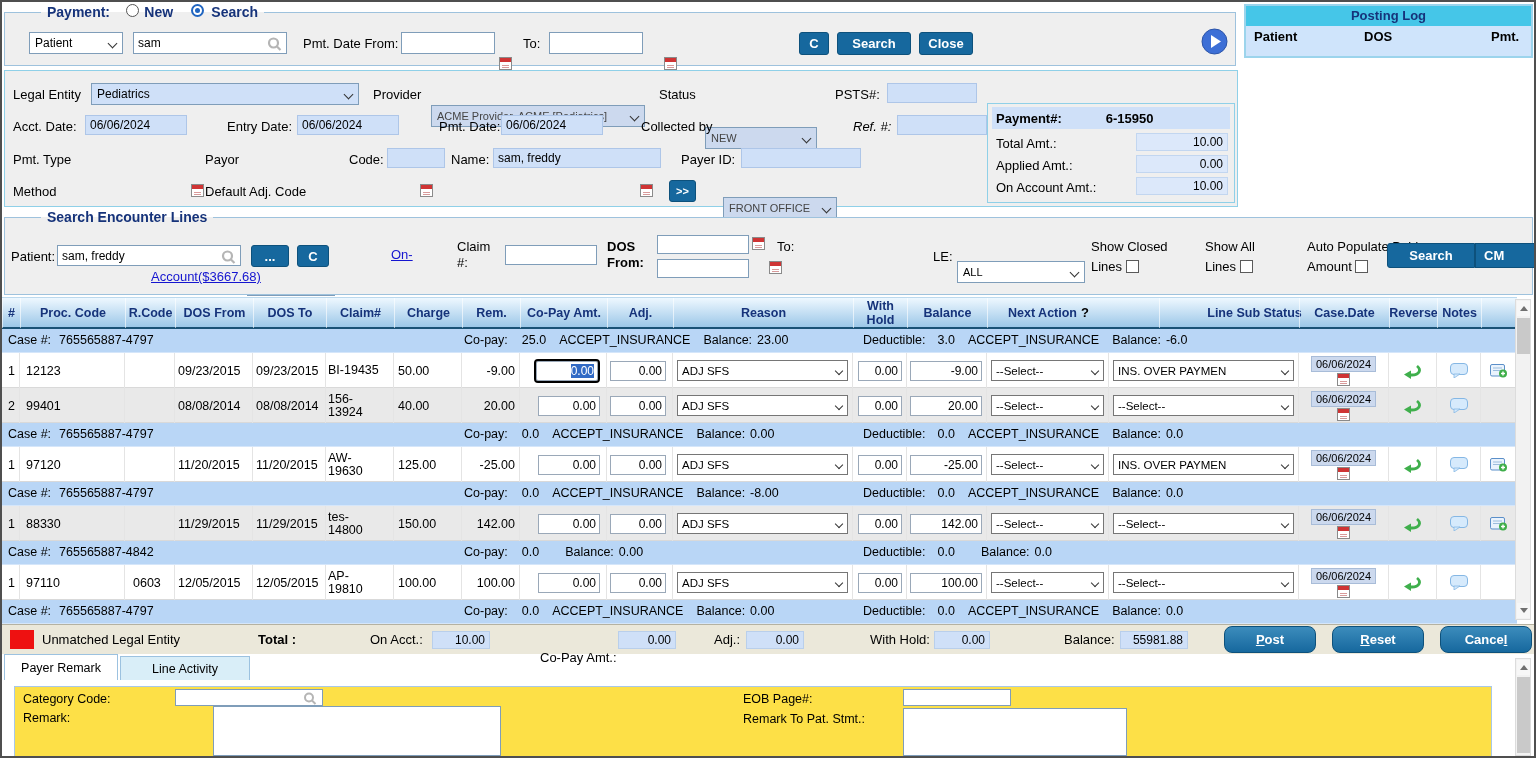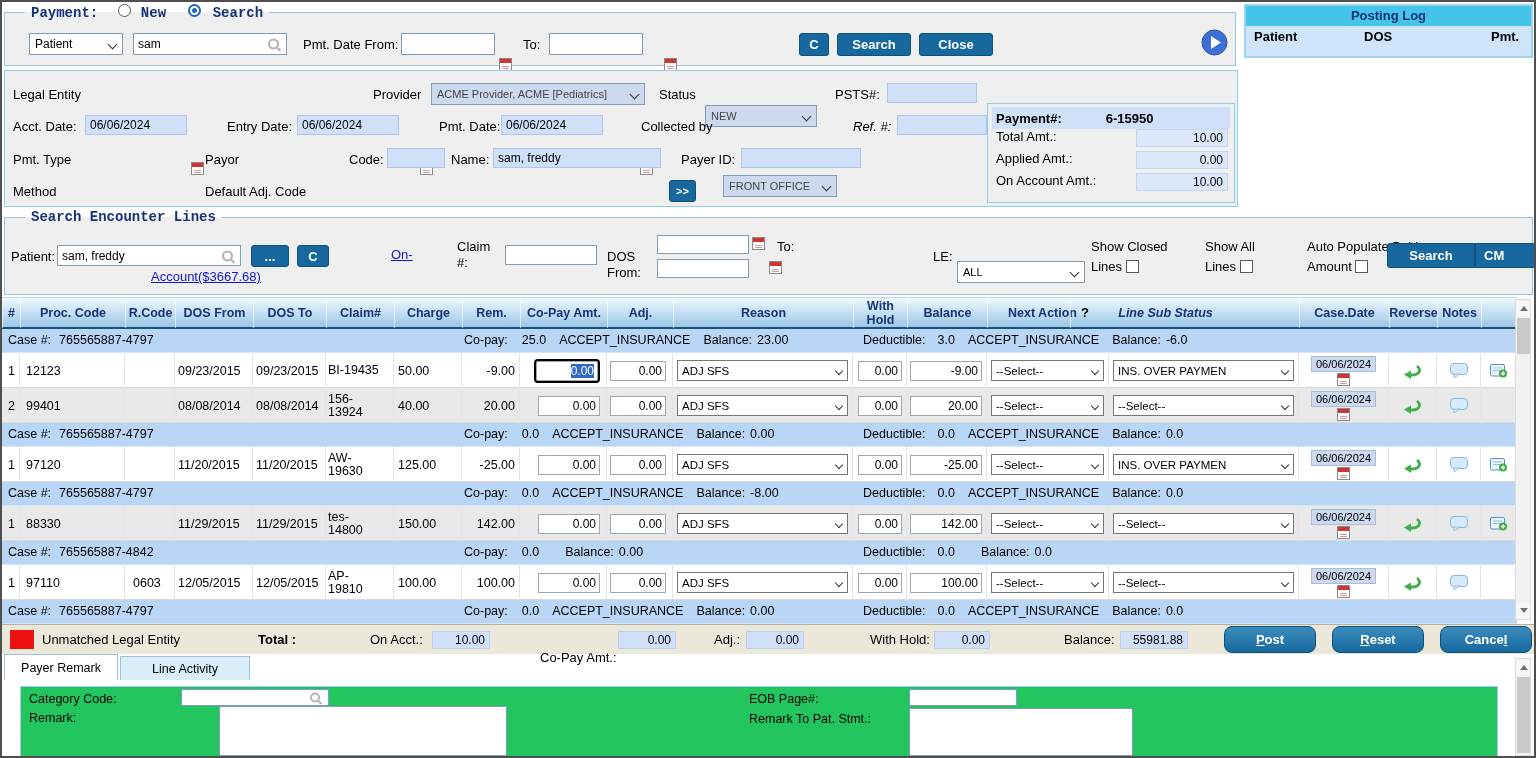--- a/index.html
+++ b/index.html
@@ -3,21 +3,21 @@
 <meta charset="utf-8">
 <style>
   html,body{margin:0;padding:0;background:#888;}
   *{box-sizing:border-box;}
   #window{position:relative;width:1536px;height:758px;background:#ffffff;
     border:2px solid #4f4f4f;overflow:hidden;
     font-family:"Liberation Sans","DejaVu Sans",sans-serif;font-size:13px;color:#000;}
   .abs{position:absolute;}
   .blue-lbl{color:#16337a;font-weight:bold;}
   fieldset{border:1px solid #9ec2dd;background:#efefef;margin:0;padding:0;position:absolute;}
-  legend{margin-left:20px;padding:0 6px;font-family:Liberation Mono, monospace;}
+  legend{margin-left:36px;padding:0 6px;}
   
   .selbox{position:relative;display:flex;align-items:center;background:#fff;
     border:1px solid #7f9db9;height:22px;padding:0 18px 0 5px;white-space:nowrap;overflow:hidden;font-size:12px;}
   .selbox.lb{background:#cfe0f8;}
   .selbox.gray{background:#ccd9ee;color:#444;font-size:11px;}
   .selbox::after{content:"";position:absolute;right:6px;top:7px;width:6px;height:6px;
     border-right:1.6px solid #333;border-bottom:1.6px solid #333;transform:rotate(45deg);}
   .tinp{border:1px solid #7f9db9;background:#fff;height:22px;font-size:12px;padding:0 4px;
     font-family:"Liberation Sans",sans-serif;}
   .tinp.lb{background:#cfe0f8;border:1px solid #aec6e8;}
@@ -31,21 +31,21 @@
   .radio.on{border:2px solid #2065c0;}
   .radio.on::after{content:"";position:absolute;left:2px;top:2px;width:5px;height:5px;border-radius:50%;background:#2065c0;}
   .link{color:#1515d0;text-decoration:underline;cursor:pointer;}
   
   #posting-log{left:1242px;top:2px;width:289px;height:54px;border:2px solid #9cd4ec;background:#cfe4fb;}
   #pl-head{height:20px;background:#45c6e8;color:#16337a;font-weight:bold;text-align:center;line-height:20px;}
   #pl-cols{position:relative;height:22px;font-weight:bold;}
   
   #summary{left:982px;top:32px;width:248px;height:100px;border:1px solid #8fd0e8;background:#efefef;padding:3px 4px;}
   #summary .hrow{background:#cfe0f8;height:22px;display:flex;align-items:center;font-weight:bold;}
-  #summary .srow{height:22px;display:flex;align-items:flex-start;position:relative;}
+  #summary .srow{height:22px;display:flex;align-items:flex-end;position:relative;}
   #summary .sval{position:absolute;right:2px;width:92px;height:18px;background:#dce8fa;border:1px solid #c2d6f0;
     text-align:right;font-size:12px;padding:1px 4px 0 0;}
   
   #grid-header{position:absolute;left:0;top:295px;width:1515px;height:32px;
     background:linear-gradient(#eef8ff,#9cc7e8);border-bottom:2px solid #1a5276;border-top:1px solid #bcd9ee;}
   .gh{position:absolute;top:0;height:30px;display:flex;align-items:center;justify-content:center;text-align:center;
     color:#16337a;font-weight:bold;font-size:12.5px;line-height:14px;border-left:1px solid rgba(255,255,255,.6);}
   .gh .help{color:#000;margin-left:4px;font-size:13px;}
   #grid-body{position:absolute;left:0;top:327px;width:1515px;height:295px;overflow:hidden;background:#fff;}
   .case-row{position:relative;height:24px;background:#b9d6f6;border-bottom:1px solid #d5e6fa;font-size:12.5px;}
@@ -79,21 +79,21 @@
   #totals .tval{position:absolute;height:18px;background:#cfe0f8;border:1px solid #b9cfeb;text-align:right;
     font-size:12px;padding:1px 4px 0 0;top:6px;}
   .btn-big{position:absolute;top:1px;width:92px;height:27px;border-radius:8px;
     background:linear-gradient(#3c8cbc,#16689e);border:1px solid #0d517c;color:#fff;font-weight:bold;
     display:flex;align-items:center;justify-content:center;cursor:pointer;}
   .btn-big span{display:block;}
   .u-first::first-letter{text-decoration:underline;}
   
   .tab{position:absolute;display:flex;align-items:center;justify-content:center;
     border:1px solid #9cc2e0;border-bottom:none;font-size:12.5px;cursor:pointer;}
-  #panel{position:absolute;left:18px;top:684px;width:1478px;height:72px;border:1px solid #a8c8e8;background:#22c55e;}
+  #panel{position:absolute;left:12px;top:684px;width:1478px;height:72px;border:1px solid #a8c8e8;background:#fde047;}
   #panel label{font-size:12.5px;}
   .mag{position:absolute;}
 </style>
 </head>
 <body>
 
 <div id="window">
 
   <fieldset style="left:2px;top:2px;width:1232px;height:62px;">
     <legend>
@@ -115,39 +115,42 @@
     <input class="tinp abs" style="left: 396px; top: 12px; width: 94px;">
     <span class="cal abs" style="left:494px;top:15px;"></span>
     <span class="abs" style="left:518px;top:16px;">To:</span>
     <input class="tinp abs" style="left: 544px; top: 12px; width: 94px;">
     <span class="cal abs" style="left:642px;top:15px;"></span>
     <div class="selbox abs" style="left:664px;top:12px;width:122px;font-size:11.5px;">
         <span>Calculate Date As</span>
       </div>
     <div class="btn abs" style="left:794px;top:12px;width:30px;height:23px;">C</div>
     <div class="btn abs" style="left:832px;top:12px;width:74px;height:23px;">Search</div>
-    <div class="btn abs" style="left:914px;top:12px;width:74px;height:23px;">Close</div>
+    <div class="btn abs" style="left:914px;top:12px;width:54px;height:23px;">Close</div>
     <span class="abs" style="left:1196px;top:8px;"><svg width="27" height="27">
           <circle cx="13.5" cy="13.5" r="12.5" fill="#3d6fd6" stroke="#2a53a8"></circle>
           <polygon points="10,7 20,13.5 10,20" fill="#fff"></polygon>
         </svg></span>
   </fieldset>
 
   <div id="posting-log" class="abs">
     <div id="pl-head">Posting Log</div>
     <div id="pl-cols">
       <span class="abs" style="left:8px;top:3px;">Patient</span>
       <span class="abs" style="left:118px;top:3px;">DOS</span>
       <span class="abs" style="left:245px;top:3px;">Pmt.</span>
     </div>
   </div>
 
   <div class="abs" id="details" style="left:2px;top:68px;width:1234px;height:137px;border:1px solid #8fd0e8;background:#efefef;">
     
     <span class="abs" style="left:8px;top:16px;">Legal Entity</span>
+    <div class="selbox lb abs" style="left:86px;top:12px;width:268px;">
+        <span>Pediatrics</span>
+      </div>
     <span class="abs" style="left:368px;top:16px;">Provider</span>
     <div class="selbox gray abs" style="left:426px;top:12px;width:214px;">
         <span>ACME Provider, ACME [Pediatrics]</span>
       </div>
     <span class="abs" style="left:654px;top:16px;">Status</span>
     <div class="selbox gray abs" style="left:700px;top:12px;width:112px;">
         <span>NEW</span>
       </div>
     <span class="abs" style="left:830px;top:16px;">PSTS#:</span>
     <input class="tinp lb abs" style="left: 882px; top: 12px; width: 90px; height: 20px;" value="">
@@ -220,21 +223,21 @@
     <span class="mag" style="left:216px;top:25px;"><svg width="15" height="14">
           <circle cx="6.5" cy="6" r="4.5" fill="none" stroke="#b5b5b5" stroke-width="2.2"></circle>
           <line x1="10" y1="9.5" x2="13.5" y2="13" stroke="#b5b5b5" stroke-width="2.2"></line>
         </svg></span>
     <div class="btn abs" style="left:246px;top:20px;width:38px;height:22px;">...</div>
     <div class="btn abs" style="left:292px;top:20px;width:32px;height:22px;">C</div>
     <span class="link abs" style="left:386px;top:22px;">On-</span>
     <span class="link abs" style="left:146px;top:44px;">Account($3667.68)</span>
     <span class="abs" style="left:452px;top:14px;width:44px;line-height:16px;">Claim #:</span>
     <input class="tinp abs" style="left: 500px; top: 20px; width: 92px; height: 20px;" value="">
-    <span class="abs" style="left:602px;top:24px;width:42px;line-height:16px;">DOS From:</span>
+    <span class="abs" style="left:602px;top:14px;width:42px;line-height:16px;font-weight:bold;">DOS From:</span>
     <input class="tinp abs" style="left: 652px; top: 10px; width: 92px; height: 19px;">
     <span class="cal abs" style="left:747px;top:12px;"></span>
     <input class="tinp abs" style="left: 652px; top: 34px; width: 92px; height: 19px;">
     <span class="cal abs" style="left:747px;top:36px;"></span>
     <span class="abs" style="left:772px;top:14px;">To:</span>
     <span class="abs" style="left:928px;top:24px;">LE:</span>
     <div class="selbox abs" style="left:952px;top:20px;width:128px;font-size:11px;">
         <span>ALL</span>
       </div>
     <span class="abs" style="left:1086px;top:12px;width:92px;line-height:20px;"><span>Show Closed Lines</span> <span class="chk"></span></span>
@@ -281,21 +284,21 @@
       <div class="gh" style="left: 851px; width: 54px;">
         <span>With Hold</span>
       </div>
       <div class="gh" style="left: 905px; width: 80px;">
         <span>Balance</span>
       </div>
       <div class="gh" style="left: 985px; width: 122px;">
         <span>Next Action</span>
         <span class="help">?</span>
       </div>
-      <div class="gh" style="left: 1068px; width: 190px; font-style: italic;">
+      <div class="gh" style="left: 1157px; width: 190px;">
         <span>Line Sub Status</span>
       </div>
       <div class="gh" style="left: 1297px; width: 90px;">
         <span>Case.Date</span>
       </div>
       <div class="gh" style="left: 1387px; width: 48px;">
         <span>Reverse</span>
       </div>
       <div class="gh" style="left: 1435px; width: 44px;">
         <span>Notes</span>

